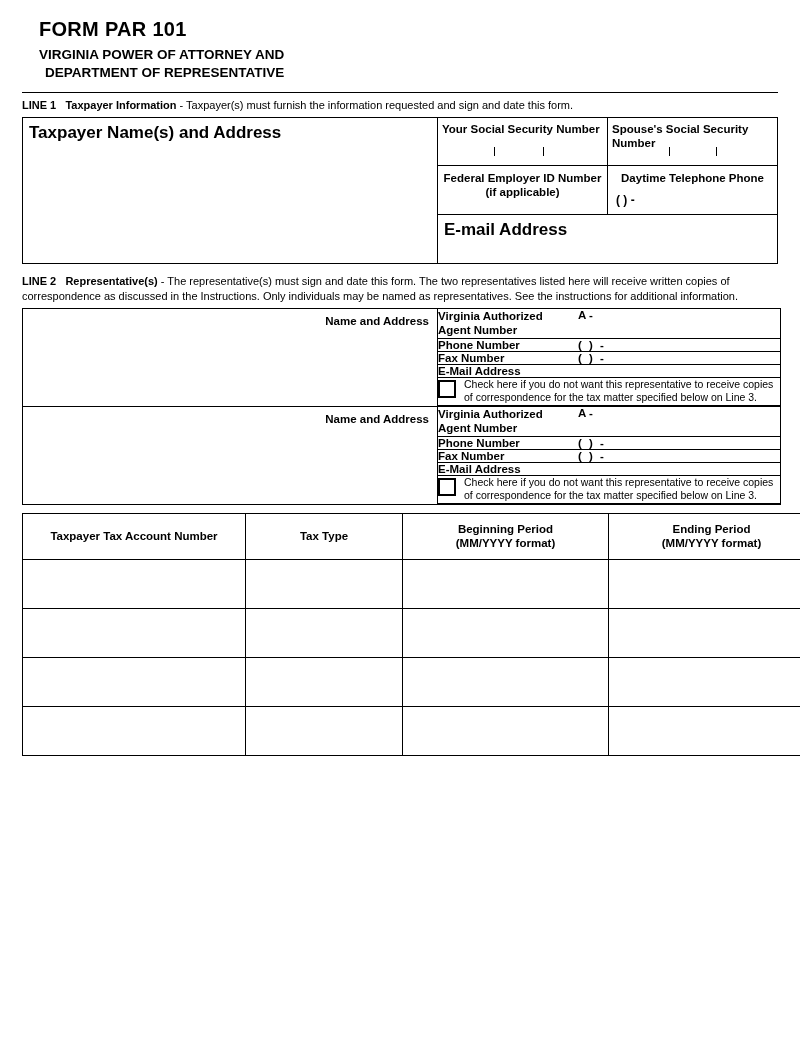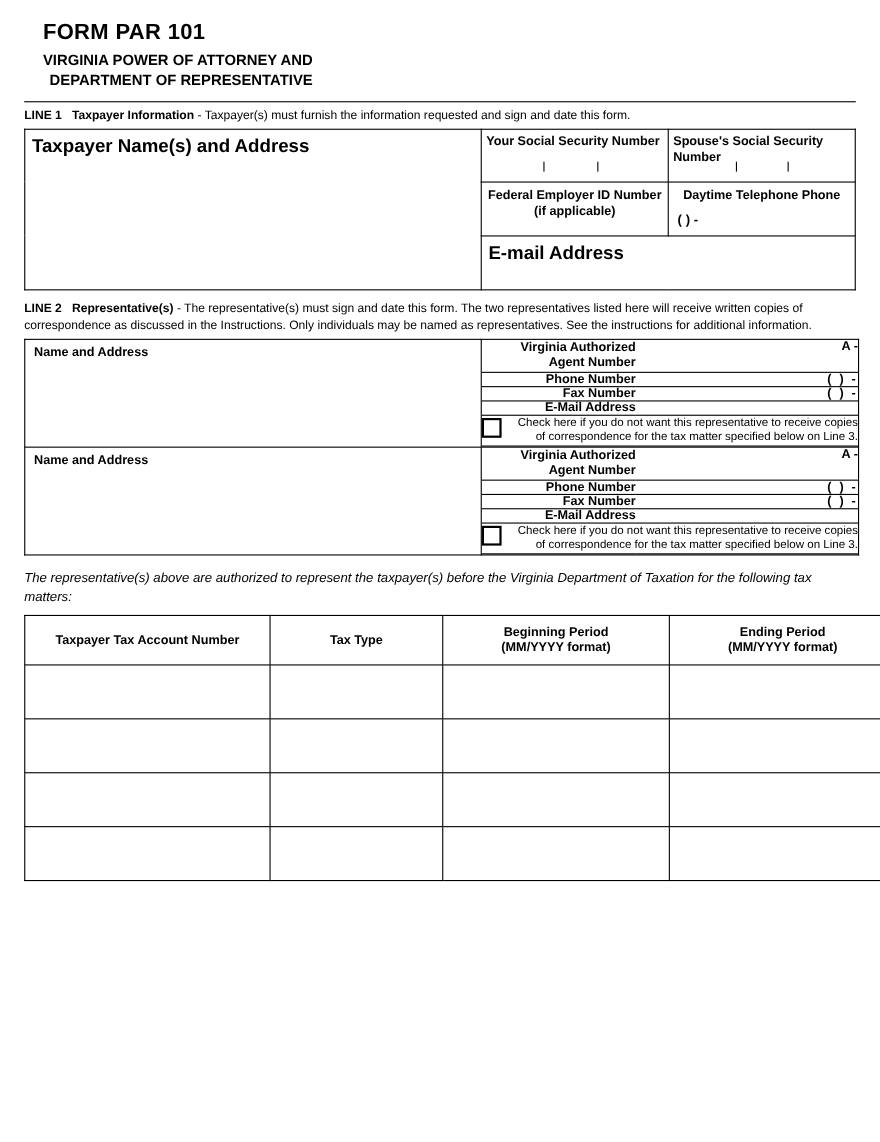--- a/index.html
+++ b/index.html
@@ -118,23 +118,23 @@
   }
   .phone-paren {
     font-size: 12px;
     font-weight: bold;
     padding: 8px 0 0 8px;
     letter-spacing: 0;
   }
   .email-cell { height: 48px; }
 
   
-  .rep-left { width: 414px; }
+  .rep-left { width: 414px; text-align: right; }
   .rep-right { width: 342px; padding: 0; }
-  table.inner-bx { border-collapse: collapse; width: 100%; table-layout: fixed; text-align: right; }
+  table.inner-bx { border-collapse: collapse; width: 100%; table-layout: fixed; }
   table.inner-bx td {
     border: 0;
     border-bottom: 1px solid #000;
     font-size: 11.5px;
     font-weight: bold;
     padding: 0;
   }
   .agent-lbl { width: 140px; padding: 6px 0 6px 8px; line-height: 1.25; vertical-align: middle; }
   .agent-val { padding: 4px 0 4px 10px; font-size: 16px; font-weight: bold; vertical-align: middle; }
   .fld-lbl { width: 140px; padding: 7px 0 6px 8px; vertical-align: middle; }
@@ -326,21 +326,20 @@
                 </div>
               </td>
             </tr>
           </tbody>
               </table>
         </td>
       </tr>
     </tbody>
       </table>
 
-    <div class="auth-para">The representative(s) above are authorized to represent the taxpayer(s) before the Virginia Department of Taxation for the following tax matters:</div>
 
 
     <table class="l3">
       <tbody>
           <tr>
         <th class="c1">
           <span>Taxpayer Tax Account Number</span>
         </th>
         <th class="c2">
           <span>Tax Type</span>

